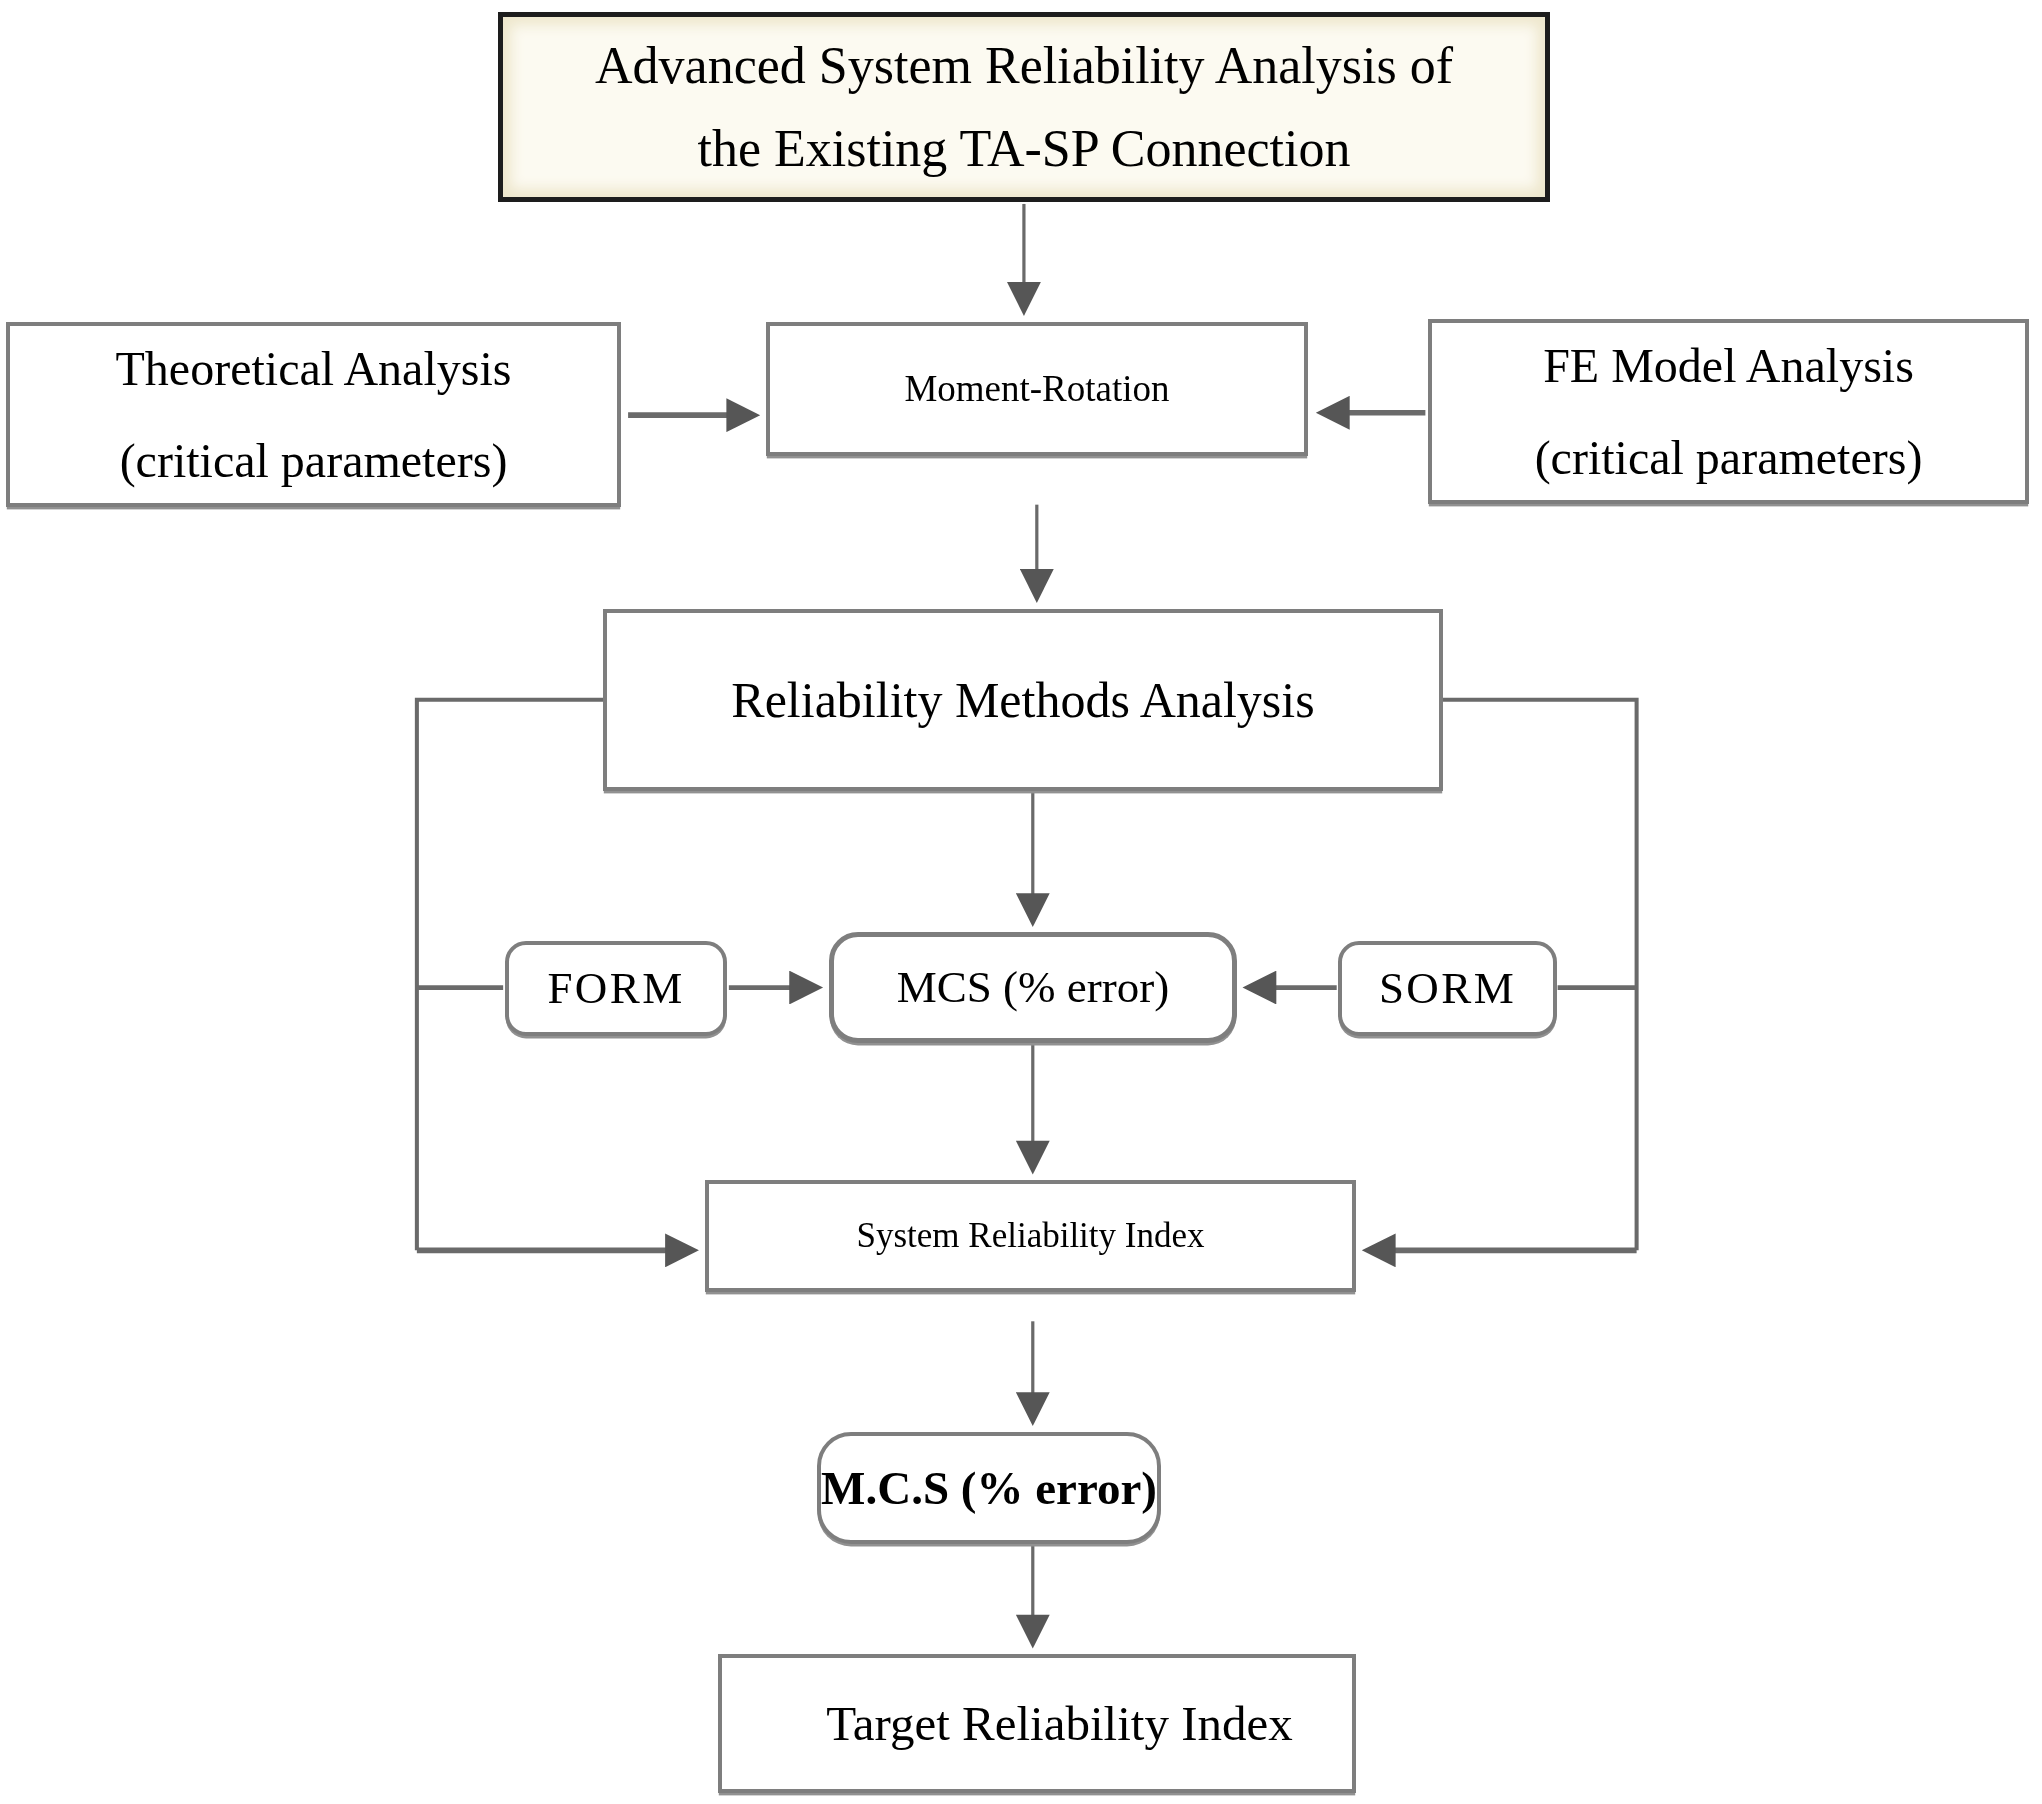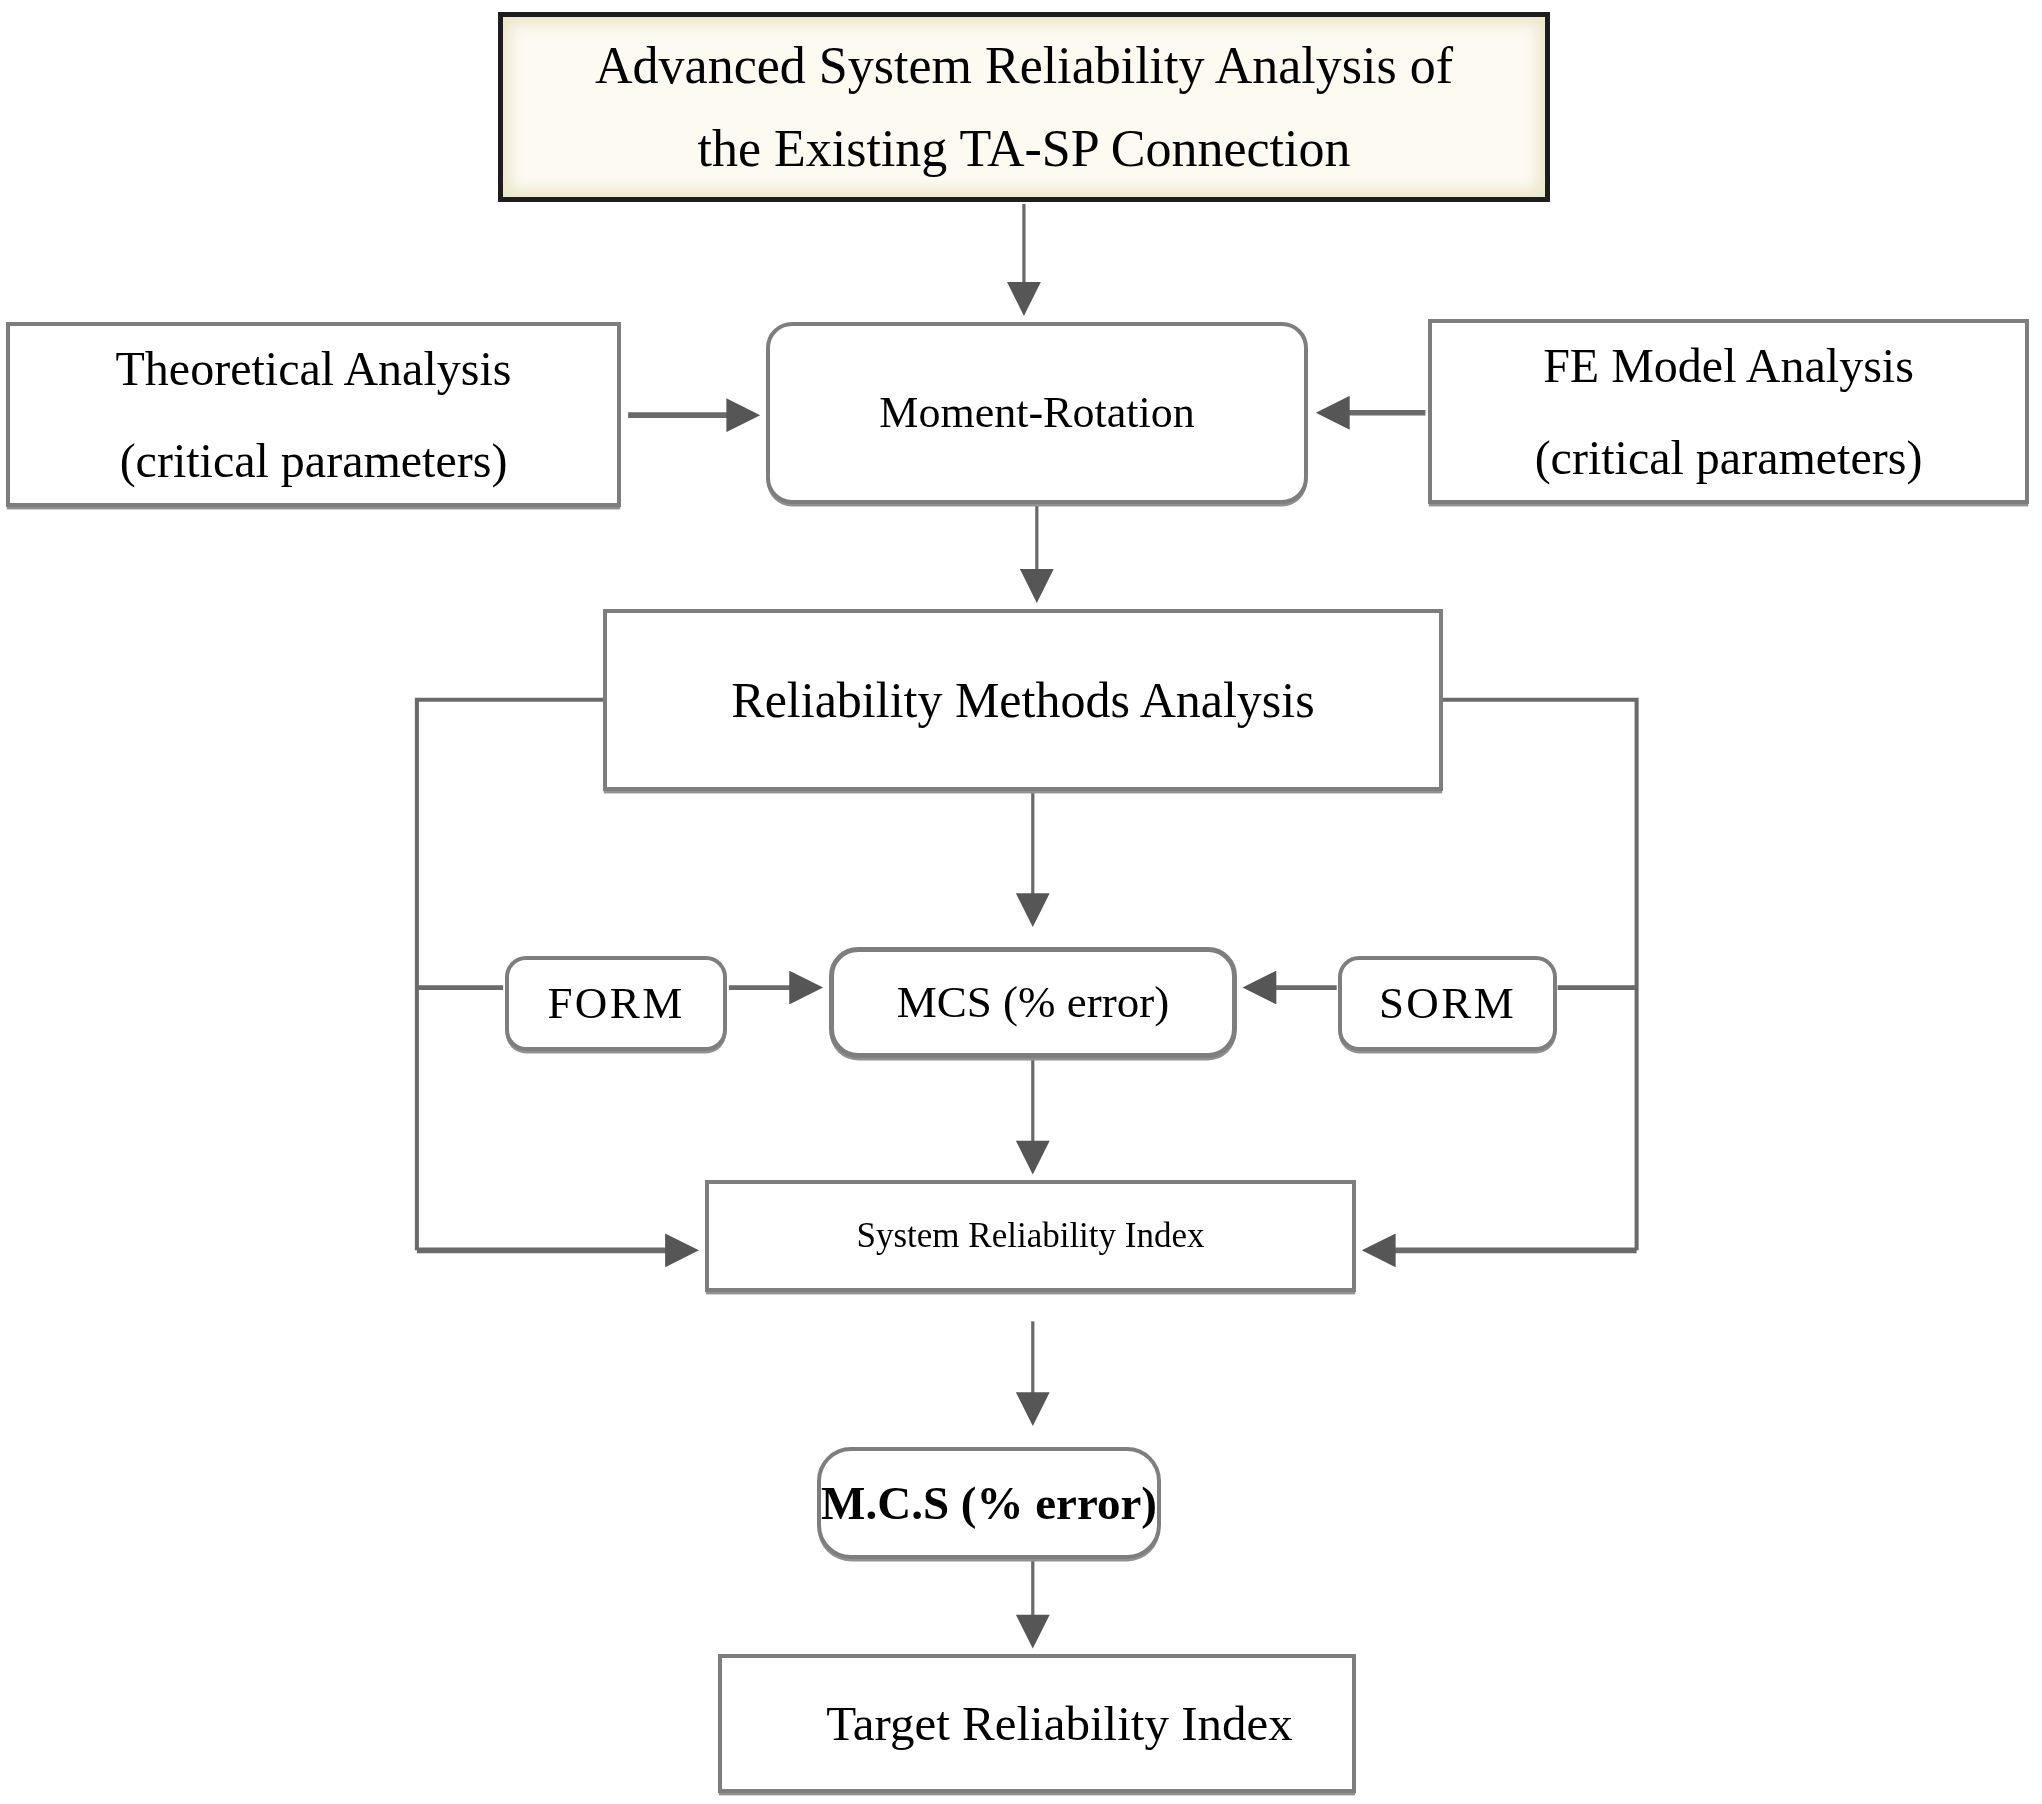--- a/index.html
+++ b/index.html
@@ -29,37 +29,37 @@
     background: #ffffff;
     border: 4.8px solid #7e7e7e;
     box-shadow: 0 3.2px 0 -0.8px #919191;
     display: flex;
     flex-direction: column;
     align-items: center;
     justify-content: center;
     text-align: center;
     line-height: 1.25;
   }
-  .rounded { border-radius: 27px; margin-top: 15px; }
+  .rounded { border-radius: 27px; }
 
   .node-title {
     left: 498px; top: 12px; width: 1052px; height: 190px;
     border: 5.6px solid #1d1d1d;
     background: #fcfaf1;
     box-shadow: inset 0 0 13px 8px #eee7cd;
     font-size: 52px;
     line-height: 1.6;
   }
   .node-theoretical {
     left: 6px; top: 322px; width: 615px; height: 185px;
     font-size: 48px; line-height: 1.9;
   }
   .node-moment {
-    left: 766px; top: 322px; width: 542px; height: 182px;
-    font-size: 44px; line-height: 1.85; border-radius: 26px;
+    left: 766px; top: 322px; width: 542px; height: 134px;
+    font-size: 37px; line-height: 1.85;
   }
   .node-fe {
     left: 1428px; top: 319px; width: 601px; height: 185px;
     font-size: 48px; line-height: 1.9;
   }
   .node-reliability {
     left: 603px; top: 609px; width: 840px; height: 182px;
     font-size: 50px;
   }
   .node-form {

